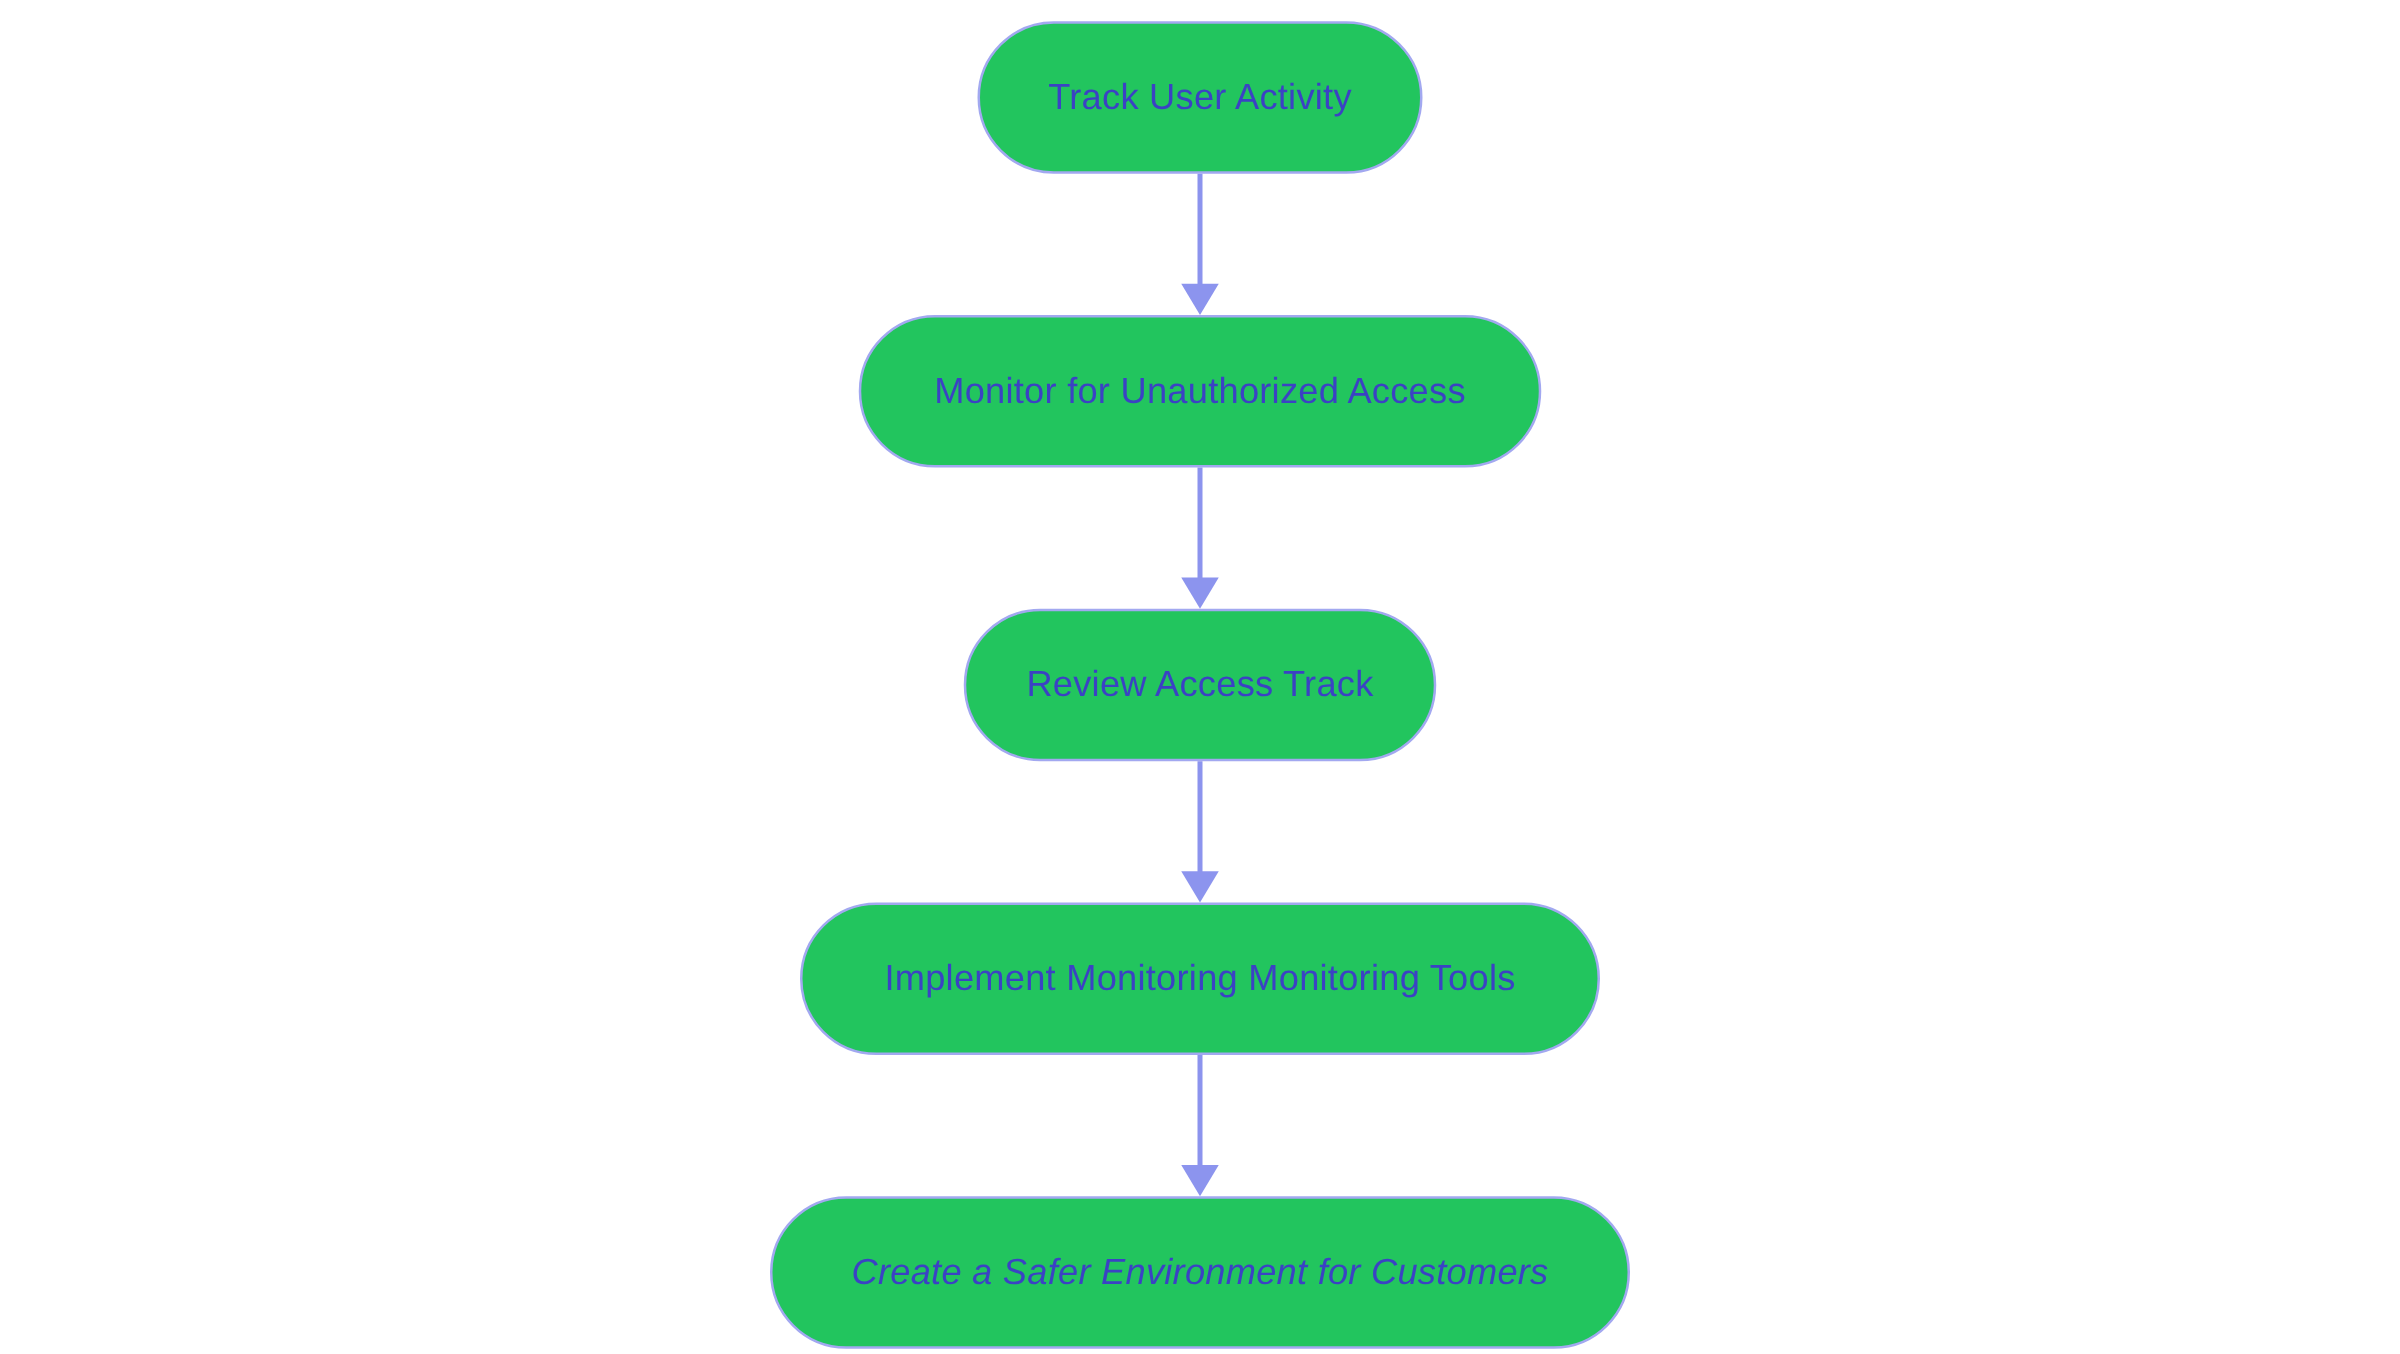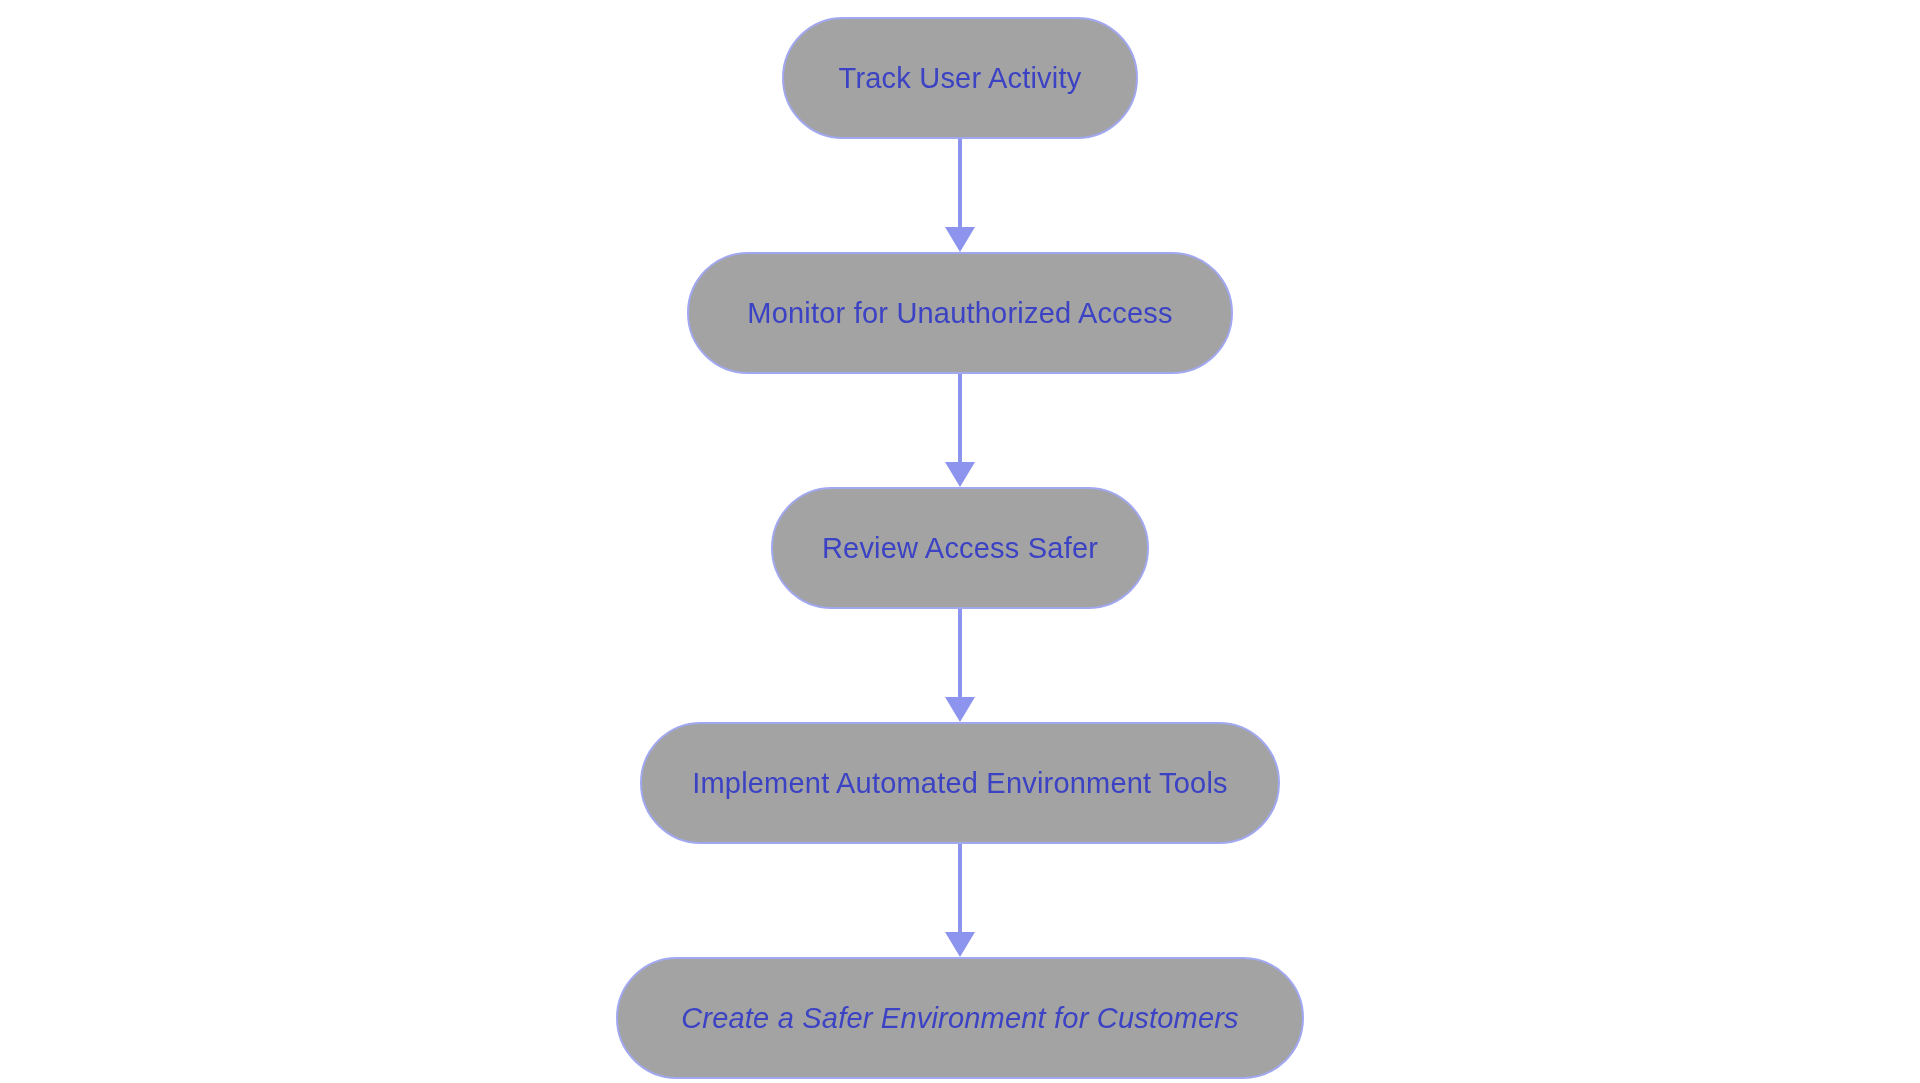--- a/index.html
+++ b/index.html
@@ -15,21 +15,21 @@
     width: 1920px;
     height: 1083px;
     display: flex;
     flex-direction: column;
     align-items: center;
     padding-top: 17px;
   }
   .node {
     height: 122px;
     border-radius: 61px;
-    background: #a3a3a3;
+    background: #22c55e;
     border: 2px solid #a2a8f0;
     display: flex;
     align-items: center;
     justify-content: center;
     flex: 0 0 auto;
   }
   .node .label {
     color: #3b42c4;
     font-size: 29px;
     letter-spacing: 0.2px;
@@ -82,30 +82,30 @@
   <div class="node n1">
     <span class="label">Monitor for Unauthorized Access</span>
   </div>
 
   <div class="connector">
     <div class="stem"></div>
     <div class="head"></div>
   </div>
 
   <div class="node n2">
-    <span class="label">Review Access Safer</span>
+    <span class="label">Review Access Track</span>
   </div>
 
   <div class="connector">
     <div class="stem"></div>
     <div class="head"></div>
   </div>
 
   <div class="node n3">
-    <span class="label">Implement Automated Environment Tools</span>
+    <span class="label">Implement Monitoring Monitoring Tools</span>
   </div>
 
   <div class="connector">
     <div class="stem"></div>
     <div class="head"></div>
   </div>
 
   <div class="node n4">
     <span class="label">Create a Safer Environment for Customers</span>
   </div>

